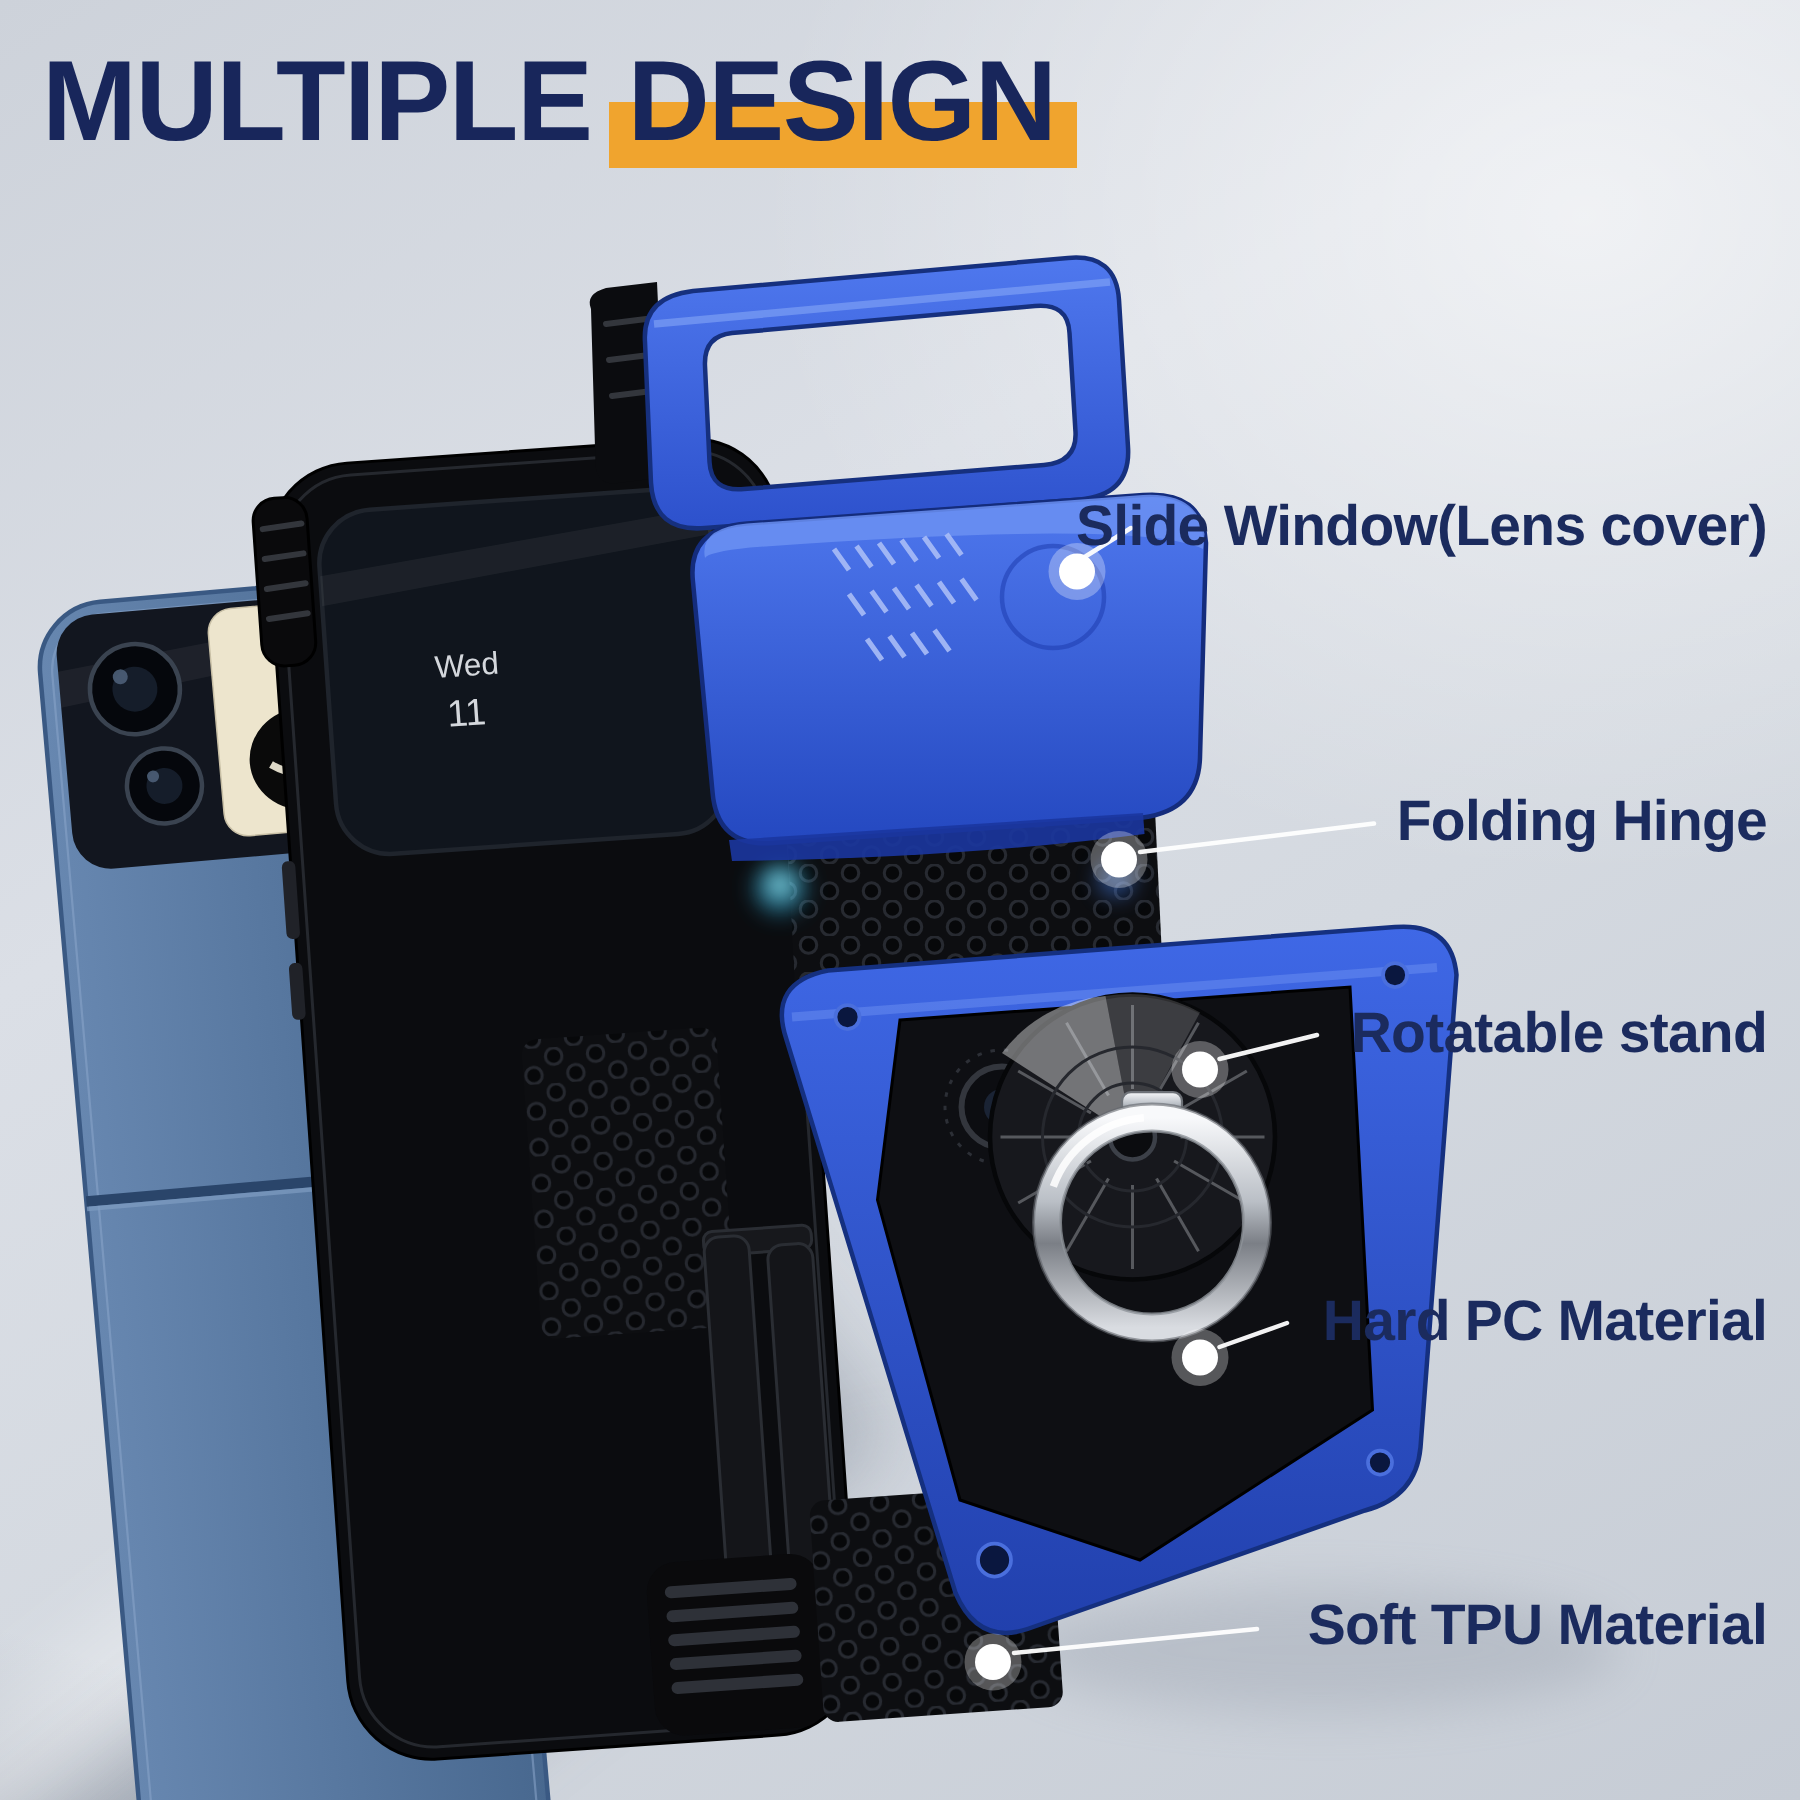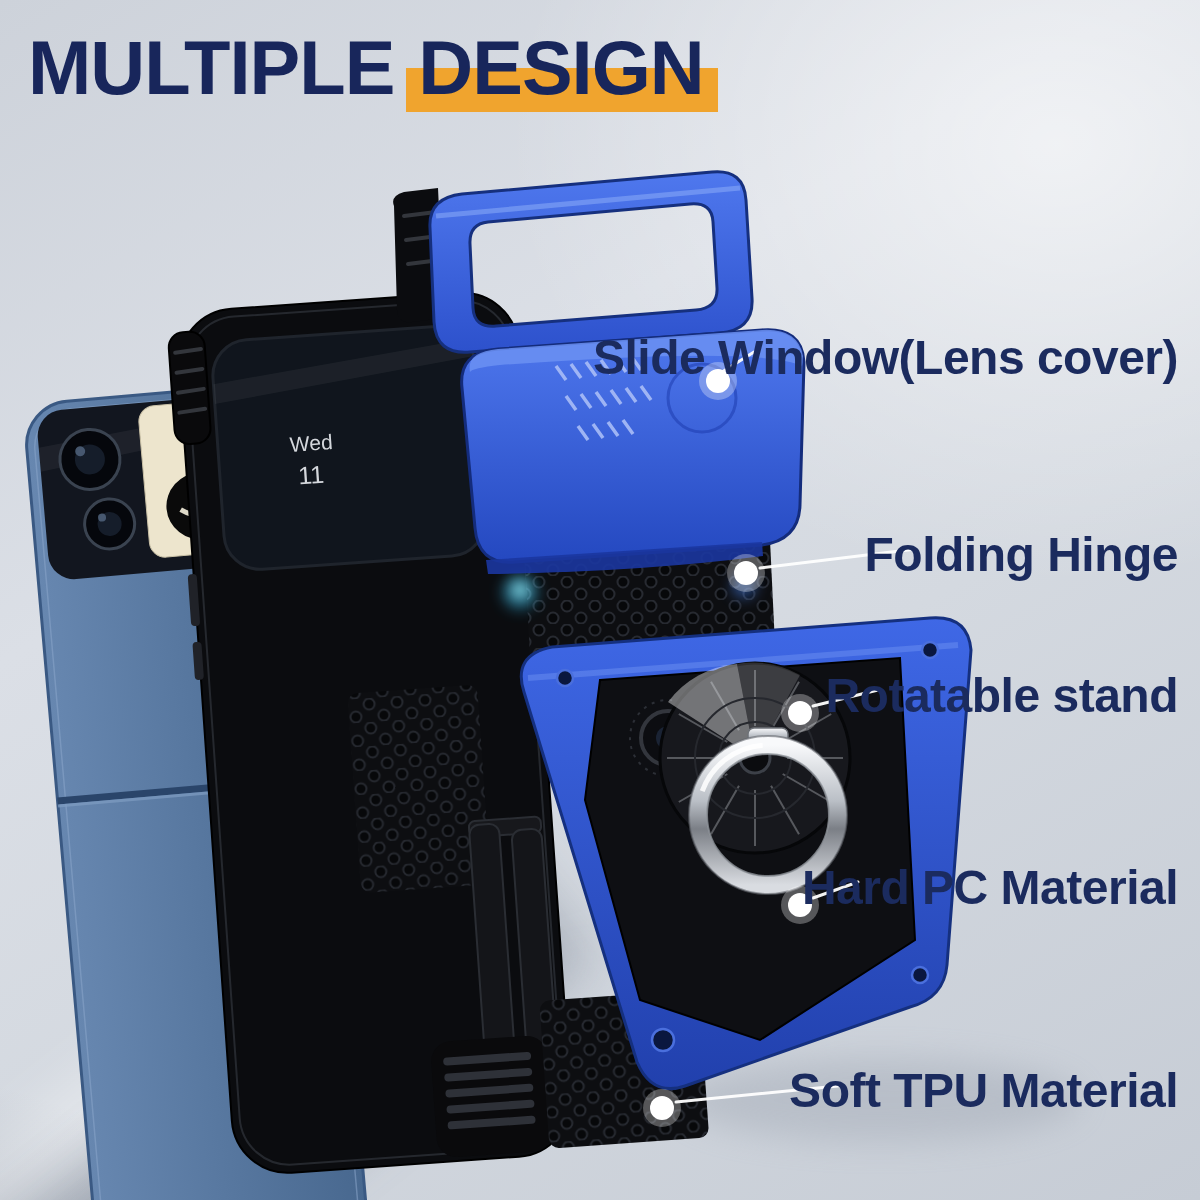--- a/index.html
+++ b/index.html
@@ -24,21 +24,21 @@
     white-space:nowrap;
   }
   h1.title .w1{margin-right:20px;}
   h1.title .hl{position:relative;z-index:0;display:inline-block;padding:0 10px 0 4px;}
   h1.title .hl::before{
     content:"";position:absolute;left:-8px;right:-4px;top:50%;bottom:-6px;
     background:#f0a42e;z-index:-1;
   }
   .callout-label{
     position:absolute;right:22px;z-index:4;white-space:nowrap;text-align:left;
-    font-size:48px;font-weight:700;color:#1b2b5e;letter-spacing:-0.5px;
+    font-size:38px;font-weight:700;color:#1b2b5e;letter-spacing:-0.5px;
   }
   .co1{top:330px;}
   .co2{top:527px;margin-left:13px;}
   .co3{top:668px;}
   .co4{top:860px;}
   .co5{top:1063px;}
 </style>
 </head>
 <body>
 

